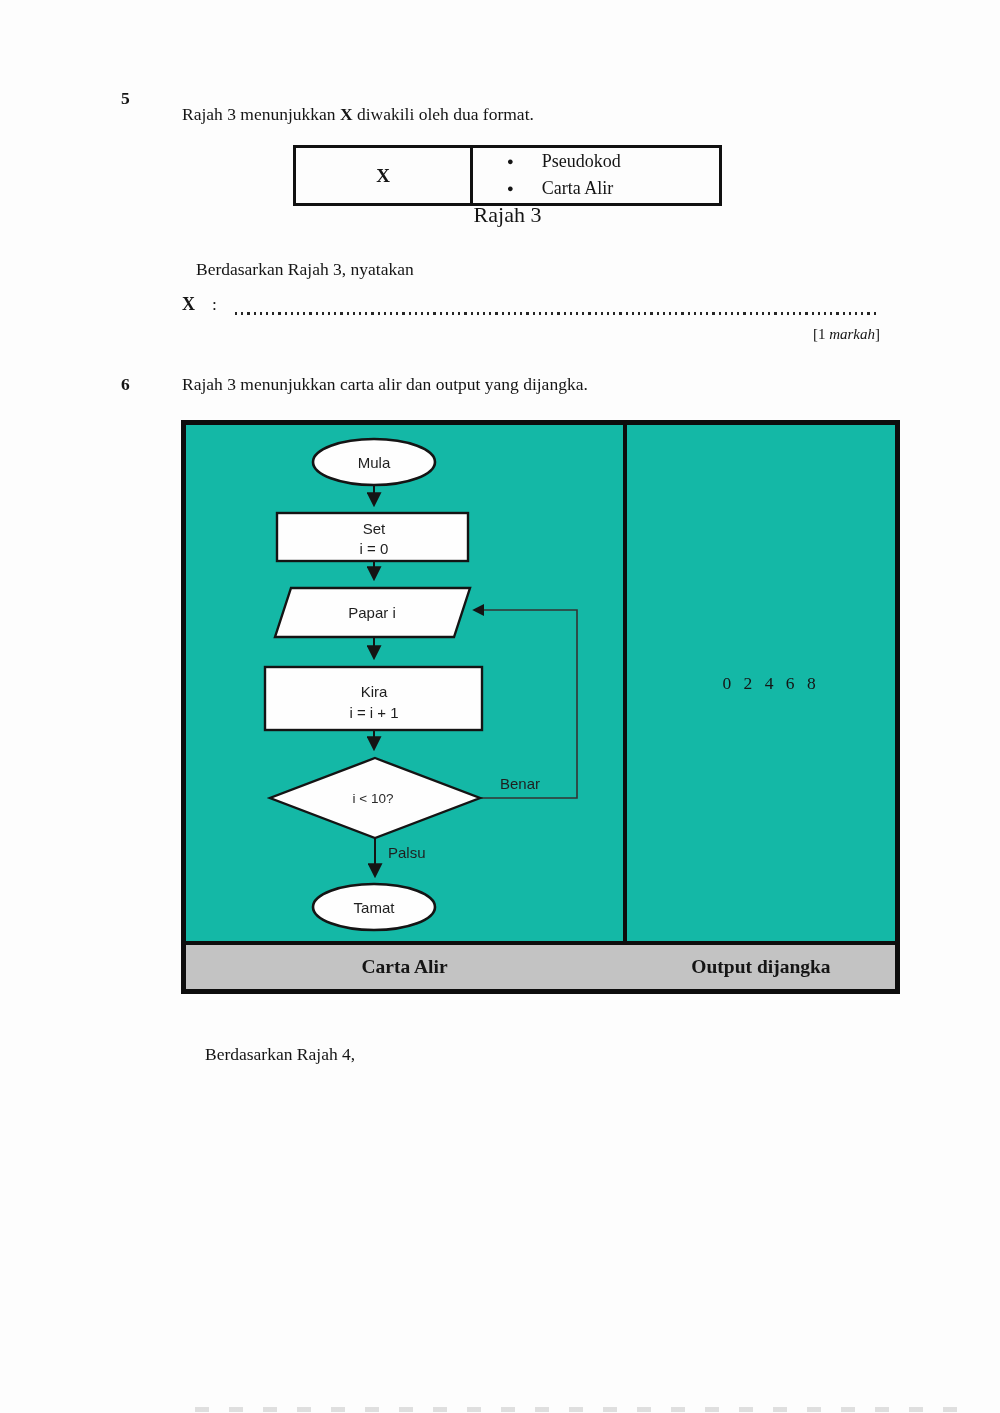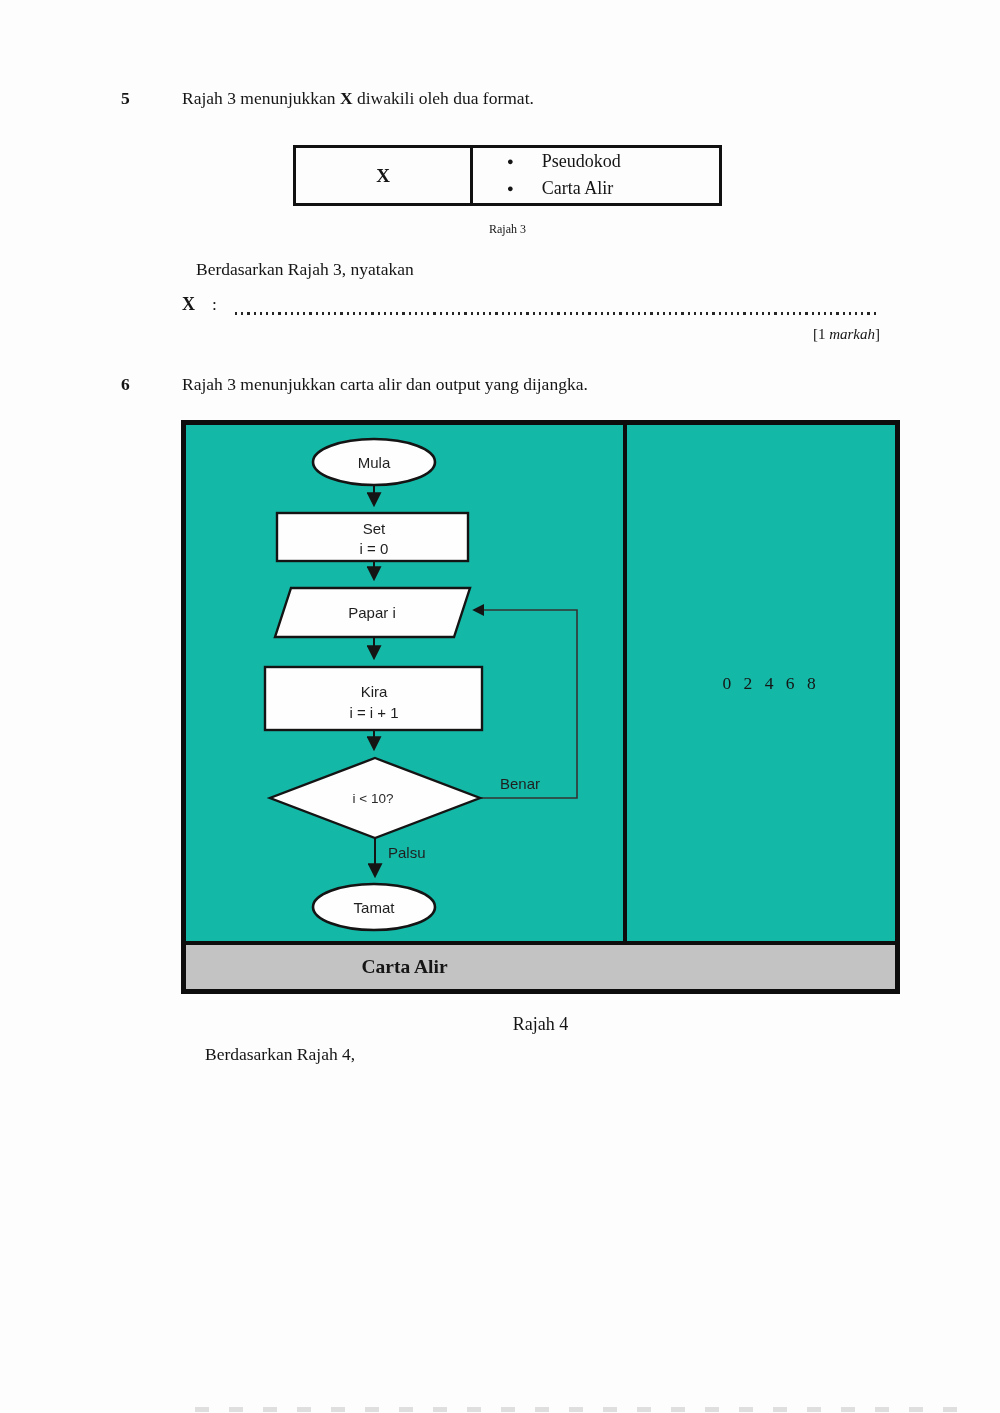--- a/index.html
+++ b/index.html
@@ -9,36 +9,36 @@
     background:#fdfdfd; color:#151515;
     font-family:"Liberation Serif", serif; font-size:17.5px;
     overflow:hidden;
   }
   .abs { position:absolute; }
   .qnum { font-weight:bold; }
   .bold { font-weight:bold; }
 
   
   .q5-row { left:121px; top:88px; width:760px; }
-  .q5-text { position:absolute; left:61px; top:0; width:690px; }
+  .q5-text { position:absolute; left:61px; top:16px; width:690px; }
 
   
   .r3-table {
     left:293px; top:145px; width:429px; height:61px;
     border:3.5px solid #111; display:flex; background:#fdfdfd;
   }
   .r3-left {
     width:177px; border-right:3.5px solid #111;
     display:flex; align-items:center; justify-content:center;
     font-weight:bold; font-size:19px;
   }
   .r3-right { flex:1; display:flex; flex-direction:column; justify-content:center; padding-left:34px; }
   .r3-item { display:flex; align-items:baseline; line-height:25px; font-size:18px; }
   .r3-bullet { font-size:11px; margin-right:28px; position:relative; top:-2px; }
-  .r3-caption { left:293px; top:222px; width:429px; text-align:center; font-size:12px; }
+  .r3-caption { left:293px; top:202px; width:429px; text-align:center; font-size:22px; }
 
   .state3 { left:196px; top:259px; }
 
   
   .ansline { left:182px; top:293px; width:698px; display:flex; align-items:flex-end; height:22px; }
   .ans-x { font-weight:bold; font-size:18px; margin-right:17px; }
   .ans-colon { margin-right:18px; }
   .ans-dots {
     flex:1; height:20px;
     background-image:repeating-linear-gradient(to right, #262626 0 2.2px, transparent 2.2px 6.2px);
@@ -169,20 +169,20 @@
       <ellipse cx="374" cy="907" rx="61" ry="23" fill="#fefefe" stroke="#141414" stroke-width="2.6"></ellipse>
       <text class="fc-text" x="374" y="913" text-anchor="middle">Tamat</text>
     </svg>
 
     <div class="fig-divider"></div>
 
     <div class="fig-output">0 2 4 6 8</div>
 
     <div class="fig-header">
       <div class="fig-h-left">Carta Alir</div>
+      <div class="fig-h-right">Output dijangka</div>
     </div>
   </div>
 
-  <div class="abs r4-caption">Rajah 4</div>
   <div class="abs state4">Berdasarkan Rajah 4,</div>
 
   <div class="abs bottom-artifact"></div>
 </div>
 
 </body></html>

